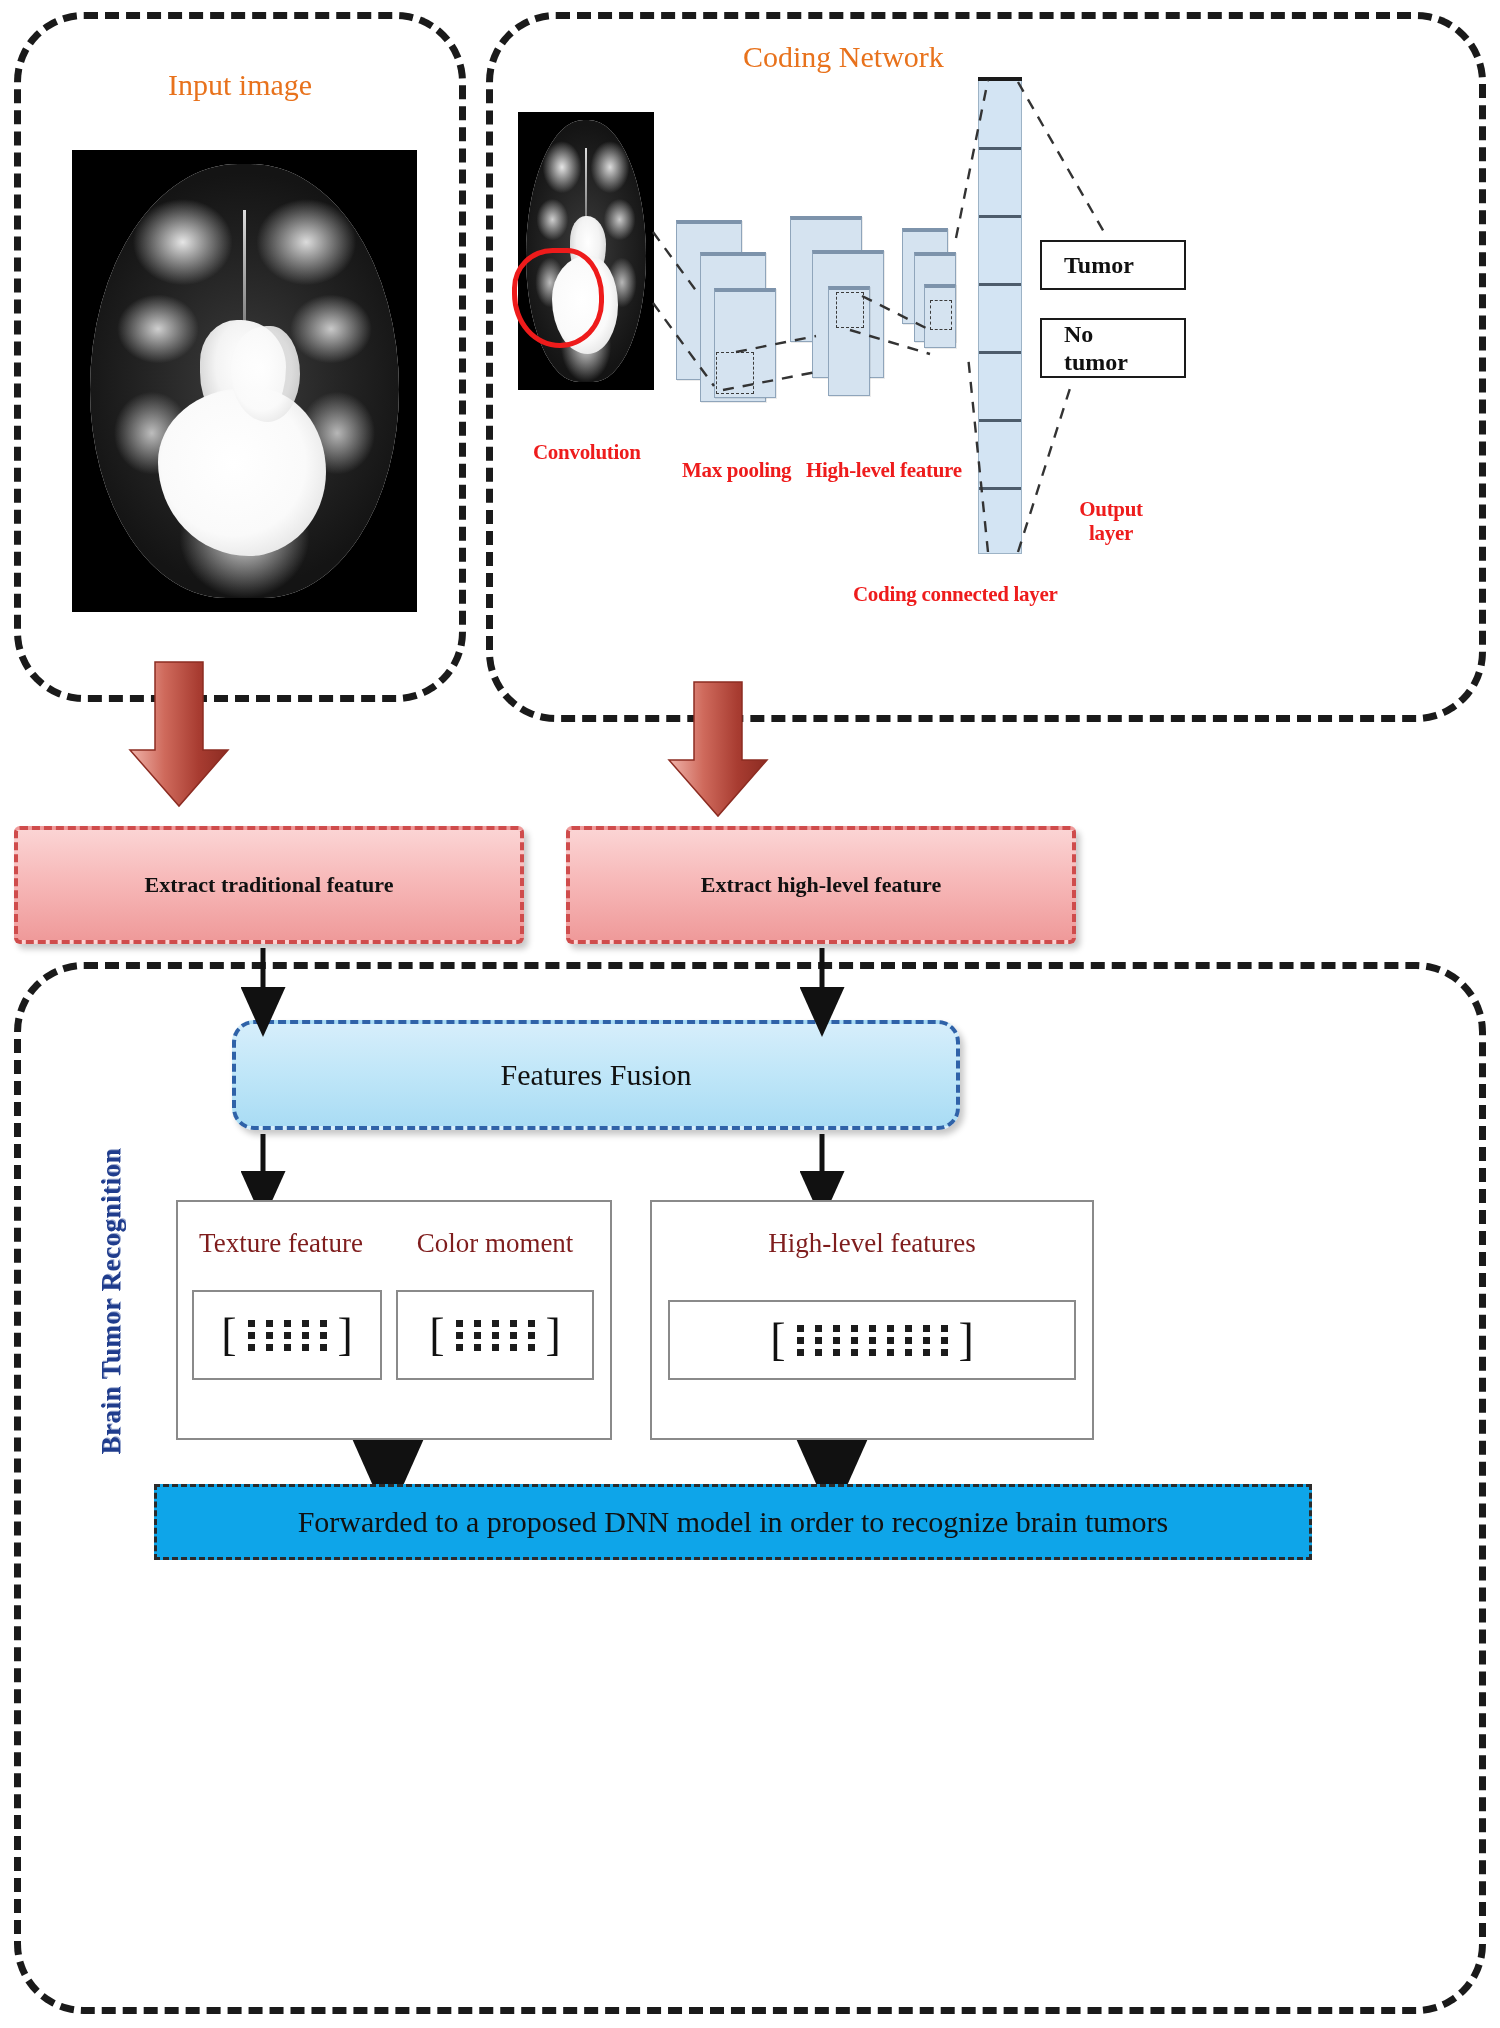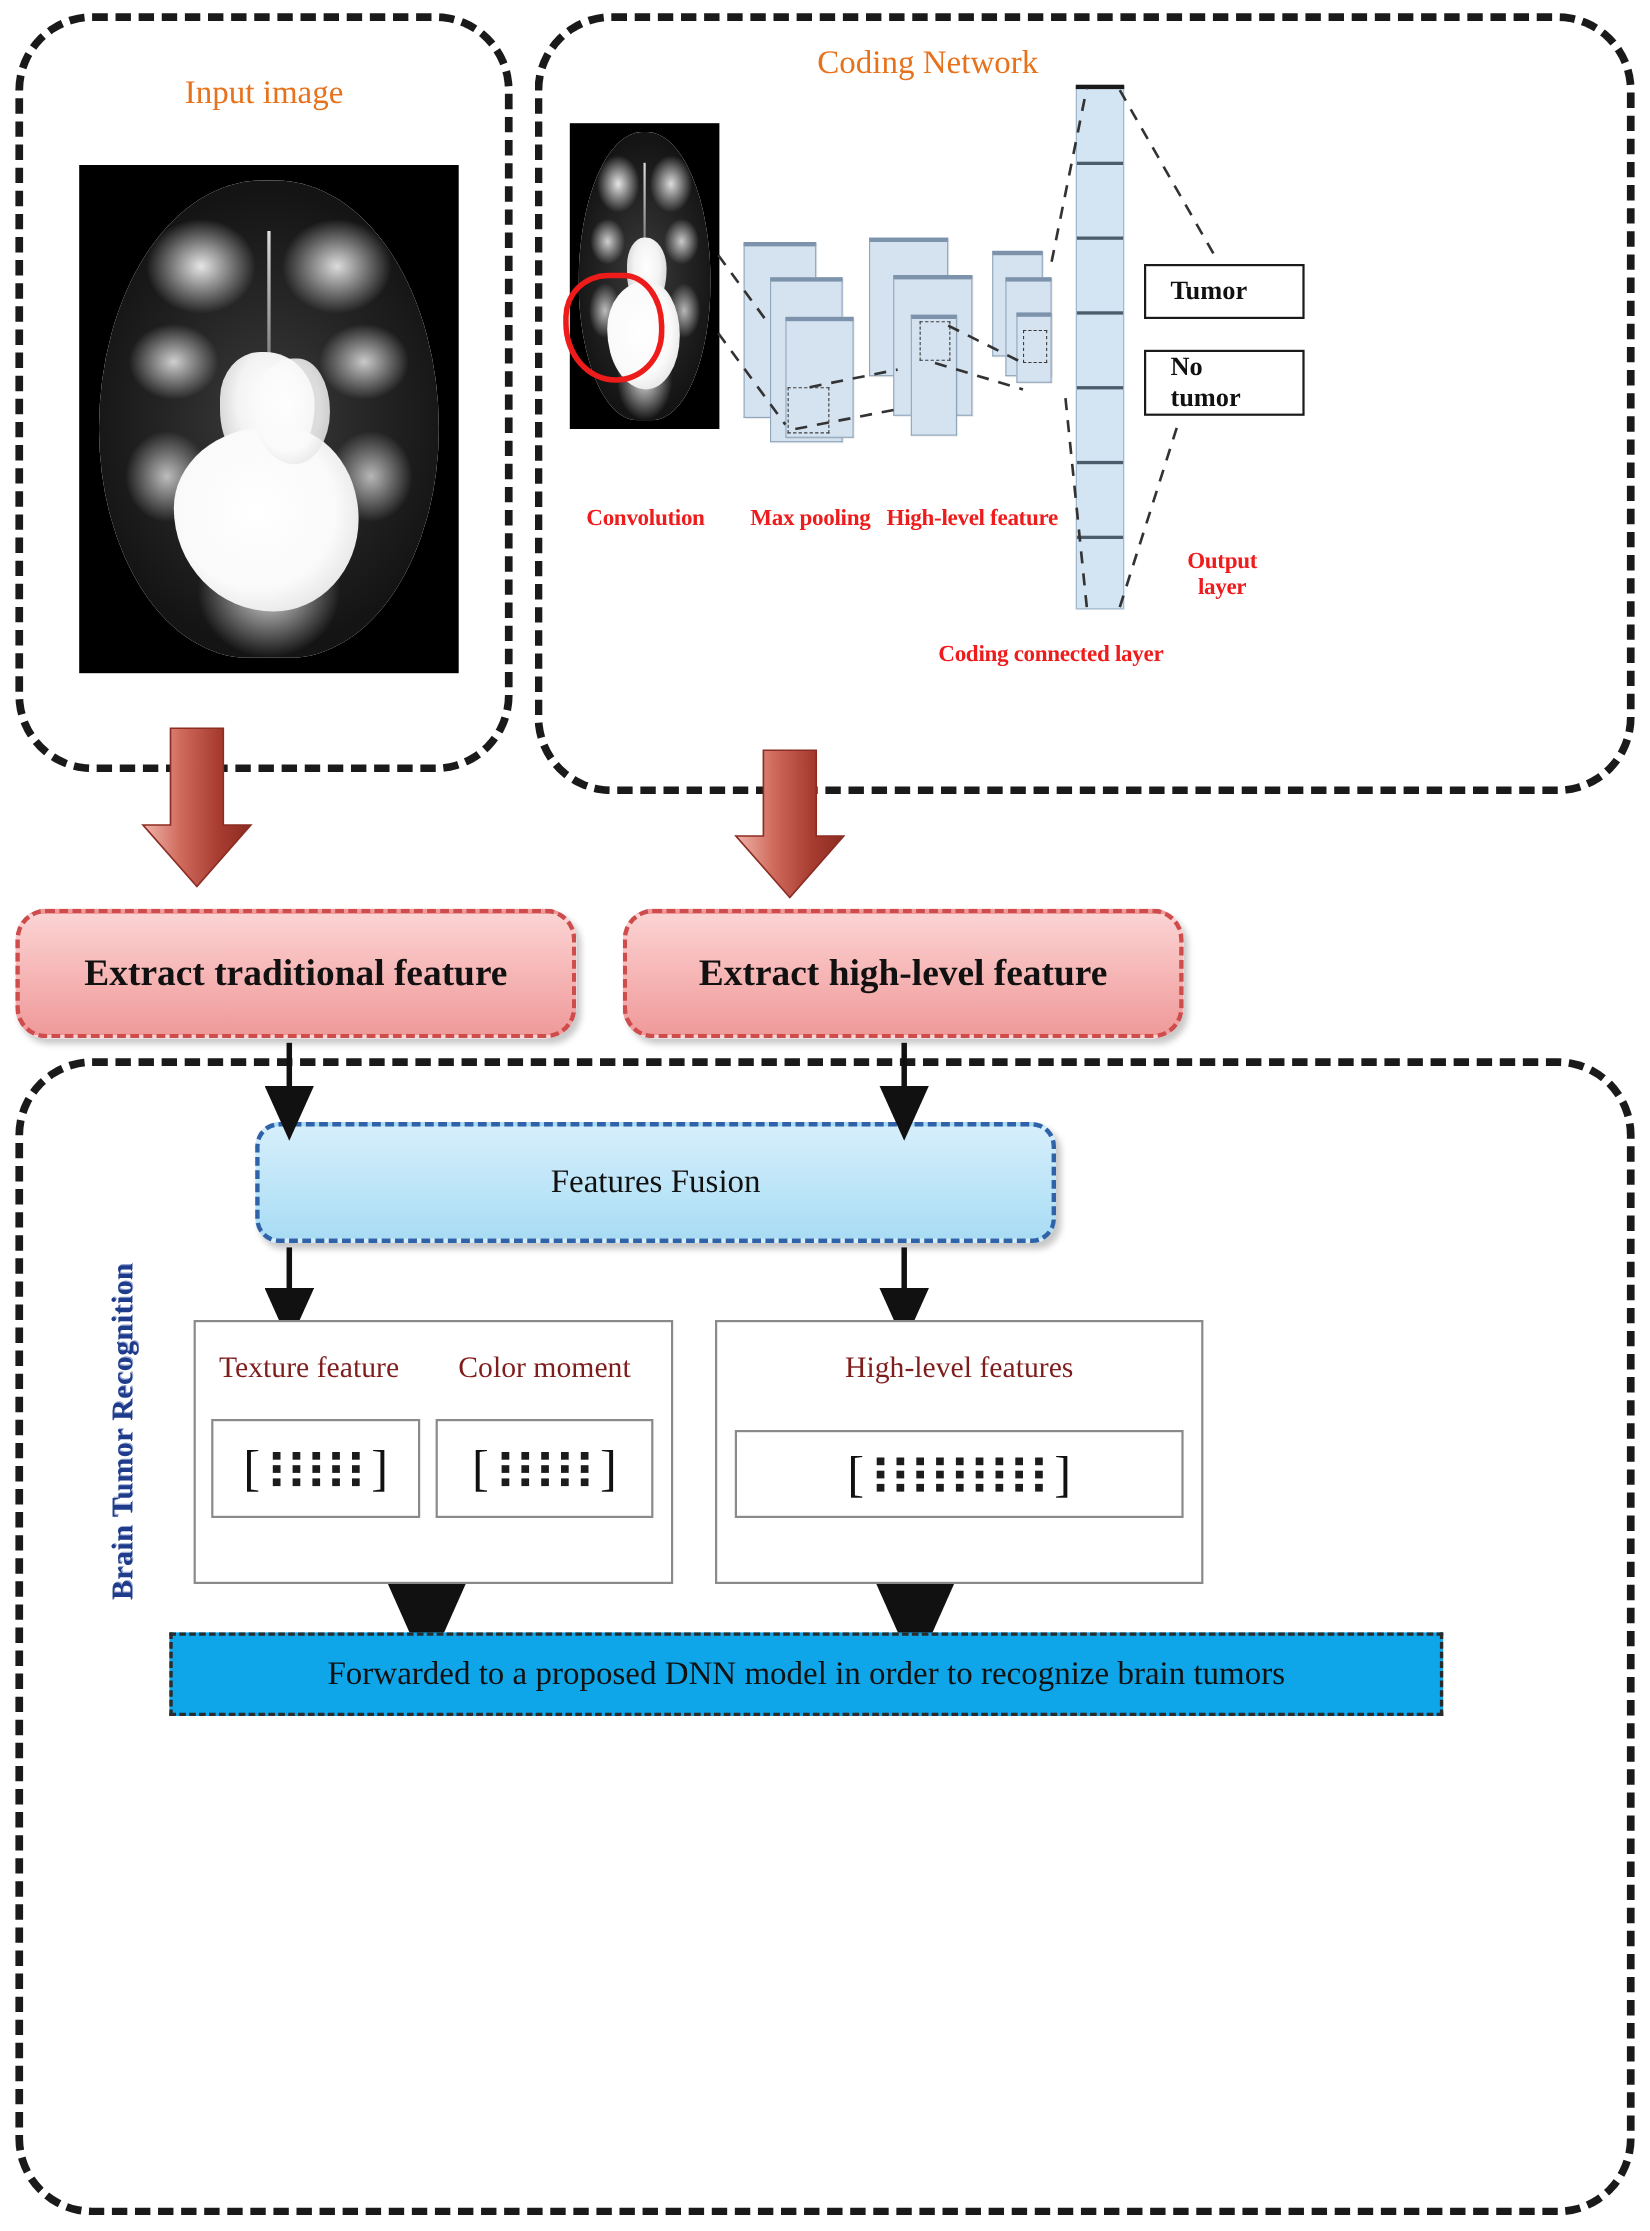--- a/index.html
+++ b/index.html
@@ -132,27 +132,27 @@
     line-height:1.18;
   }
 
   
   .svg-layer { position:absolute; left:0; top:0; width:1500px; height:2028px; pointer-events:none; }
 
   
   .feat-box {
     position:absolute;
     border:4px dashed #cf4c4c;
-    border-radius:28px;
+    border-radius:6px;
     background:linear-gradient(to bottom, #fbd4d4 0%, #f7b9b9 45%, #ef9a9a 100%);
     box-shadow:4px 5px 6px rgba(0,0,0,0.22);
     display:flex; align-items:center; justify-content:center;
     font-family:"Liberation Serif", serif;
     font-weight:bold;
-    font-size:34px;
+    font-size:22px;
     color:#111;
   }
 
   .fusion-box {
     position:absolute;
     border:4px dashed #2f62a8;
     border-radius:22px;
     background:linear-gradient(to bottom, #d6eefb 0%, #bfe6f8 50%, #a9dcf4 100%);
     box-shadow:4px 5px 6px rgba(0,0,0,0.22);
     display:flex; align-items:center; justify-content:center;
@@ -291,21 +291,21 @@
     <line x1="850" y1="330" x2="930" y2="354"></line>
 
     <line x1="956" y1="238" x2="988" y2="80"></line>
     <line x1="1018" y1="82" x2="1104" y2="232"></line>
 
     <line x1="988" y1="552" x2="968" y2="356"></line>
     <line x1="1018" y1="552" x2="1072" y2="382"></line>
   </g>
 </svg>
 
-<div class="red-label" style="left:533px; top:458px;">Convolution</div>
+<div class="red-label" style="left:533px; top:440px;">Convolution</div>
 <div class="red-label" style="left:682px; top:458px;">Max pooling</div>
 <div class="red-label" style="left:806px; top:458px;text-align:right;">High-level feature</div>
 <div class="red-label two-line" style="left:1072px; top:478px; width:78px;margin-top:20px;">Output layer</div>
 <div class="red-label" style="left:853px; top:582px;">Coding connected layer</div>
 
 <svg class="svg-layer">
   <defs>
     <linearGradient id="argrad" x1="0" y1="0" x2="1" y2="0">
       <stop offset="0%" stop-color="#f0b4ab"></stop>
       <stop offset="35%" stop-color="#cf6a5c"></stop>

